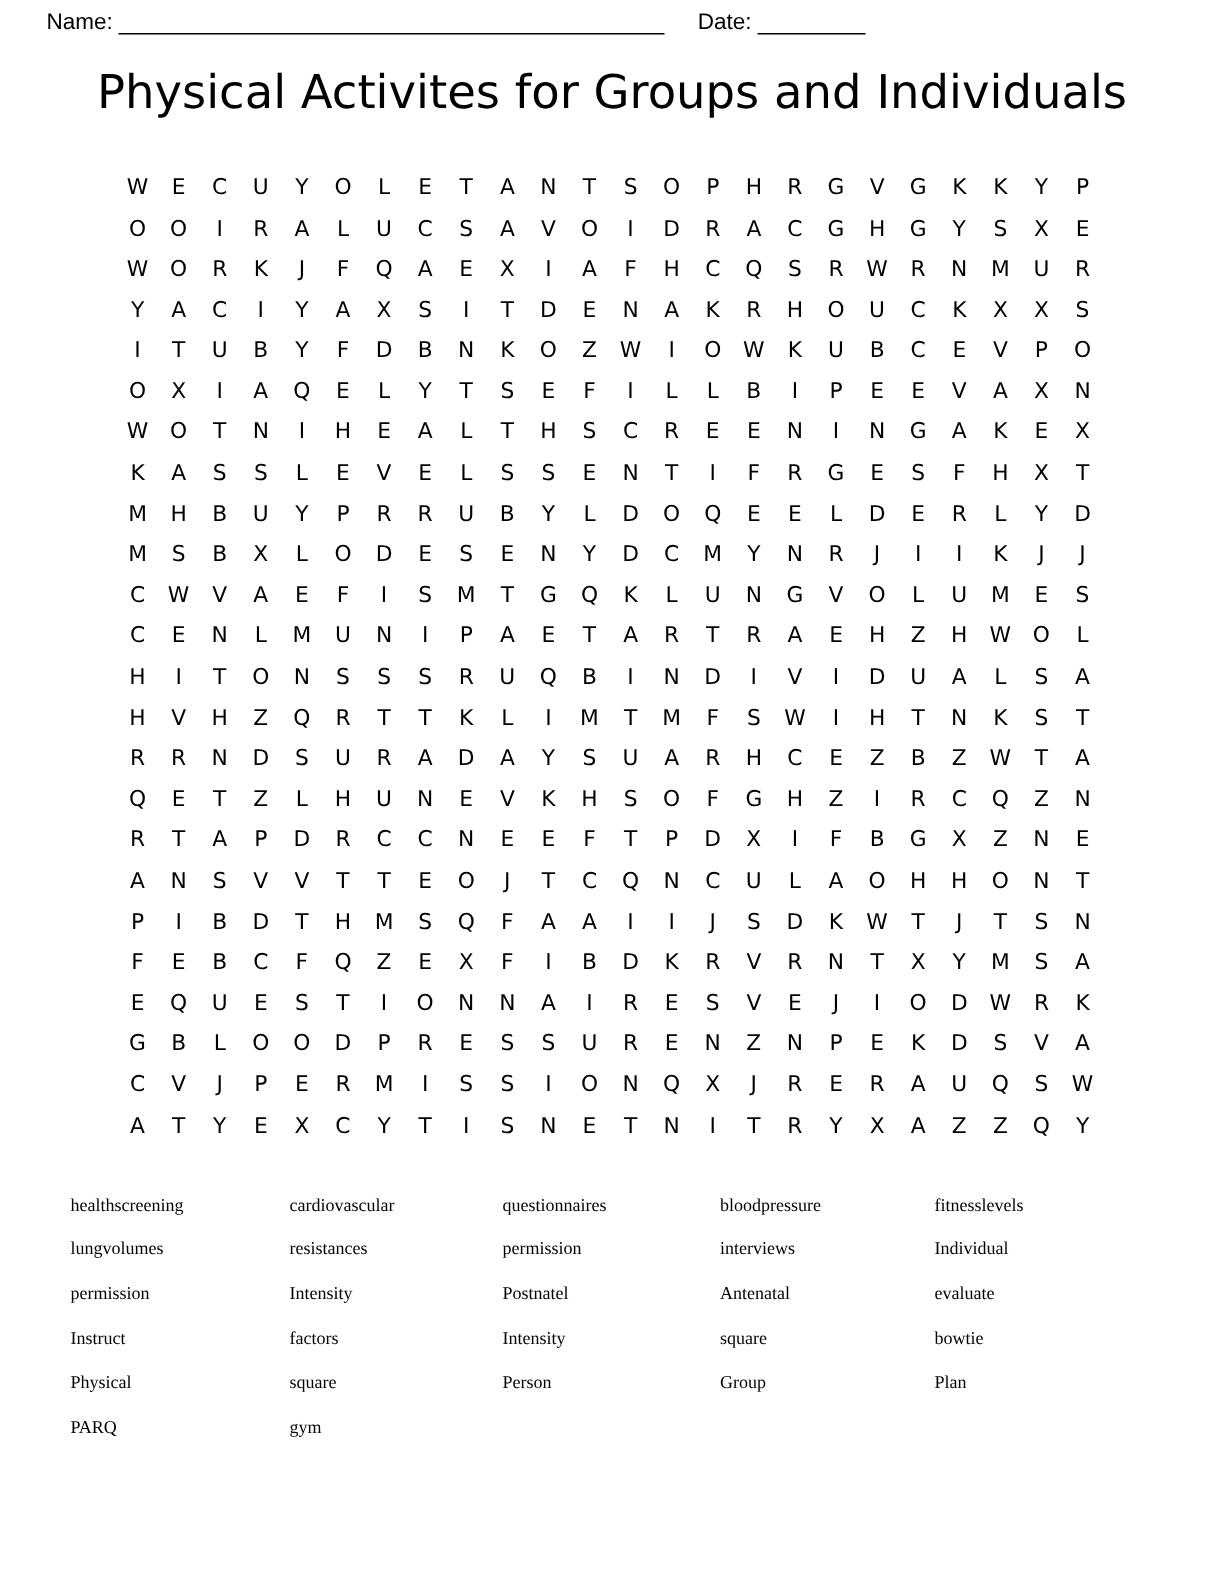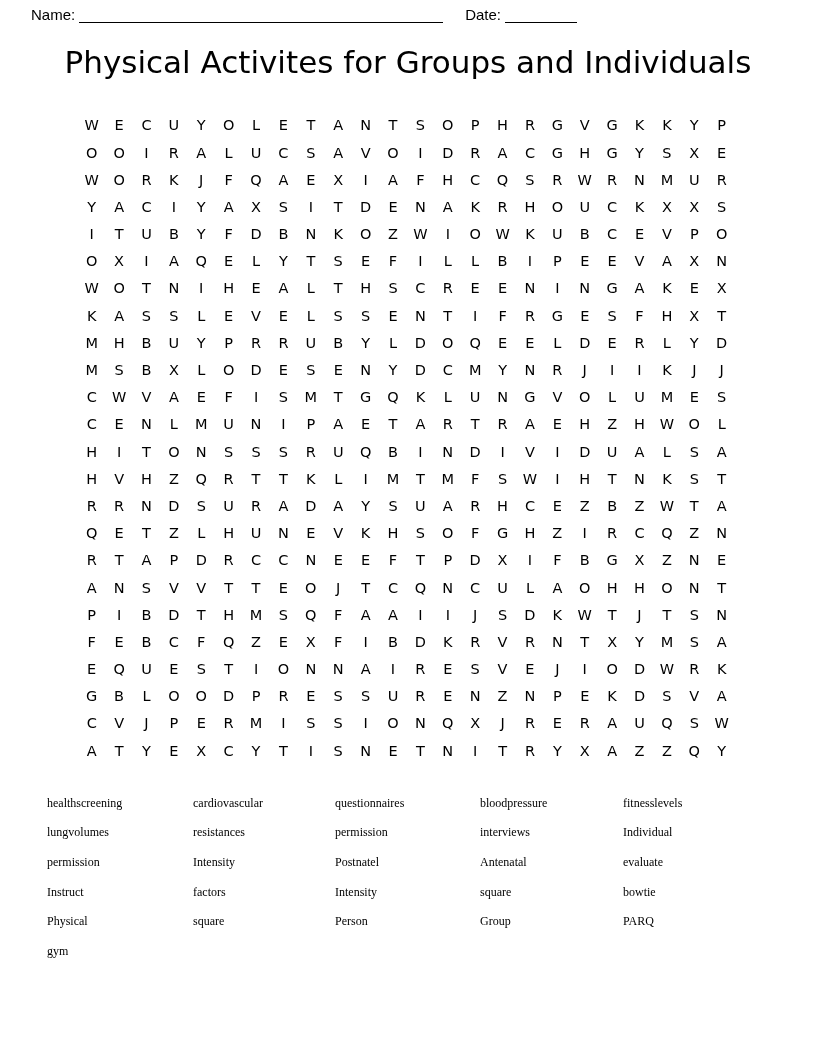--- a/index.html
+++ b/index.html
@@ -722,18 +722,19 @@
       <div class="word-item">evaluate</div>
       <div class="word-item">Instruct</div>
       <div class="word-item">factors</div>
       <div class="word-item">Intensity</div>
       <div class="word-item">square</div>
       <div class="word-item">bowtie</div>
       <div class="word-item">Physical</div>
       <div class="word-item">square</div>
       <div class="word-item">Person</div>
       <div class="word-item">Group</div>
+      <div class="word-item">Plan</div>
       <div class="word-item">PARQ</div>
       <div class="word-item">gym</div>
       <div class="word-item empty"></div>
     </div>
 
 </div>
 
 </body></html>

